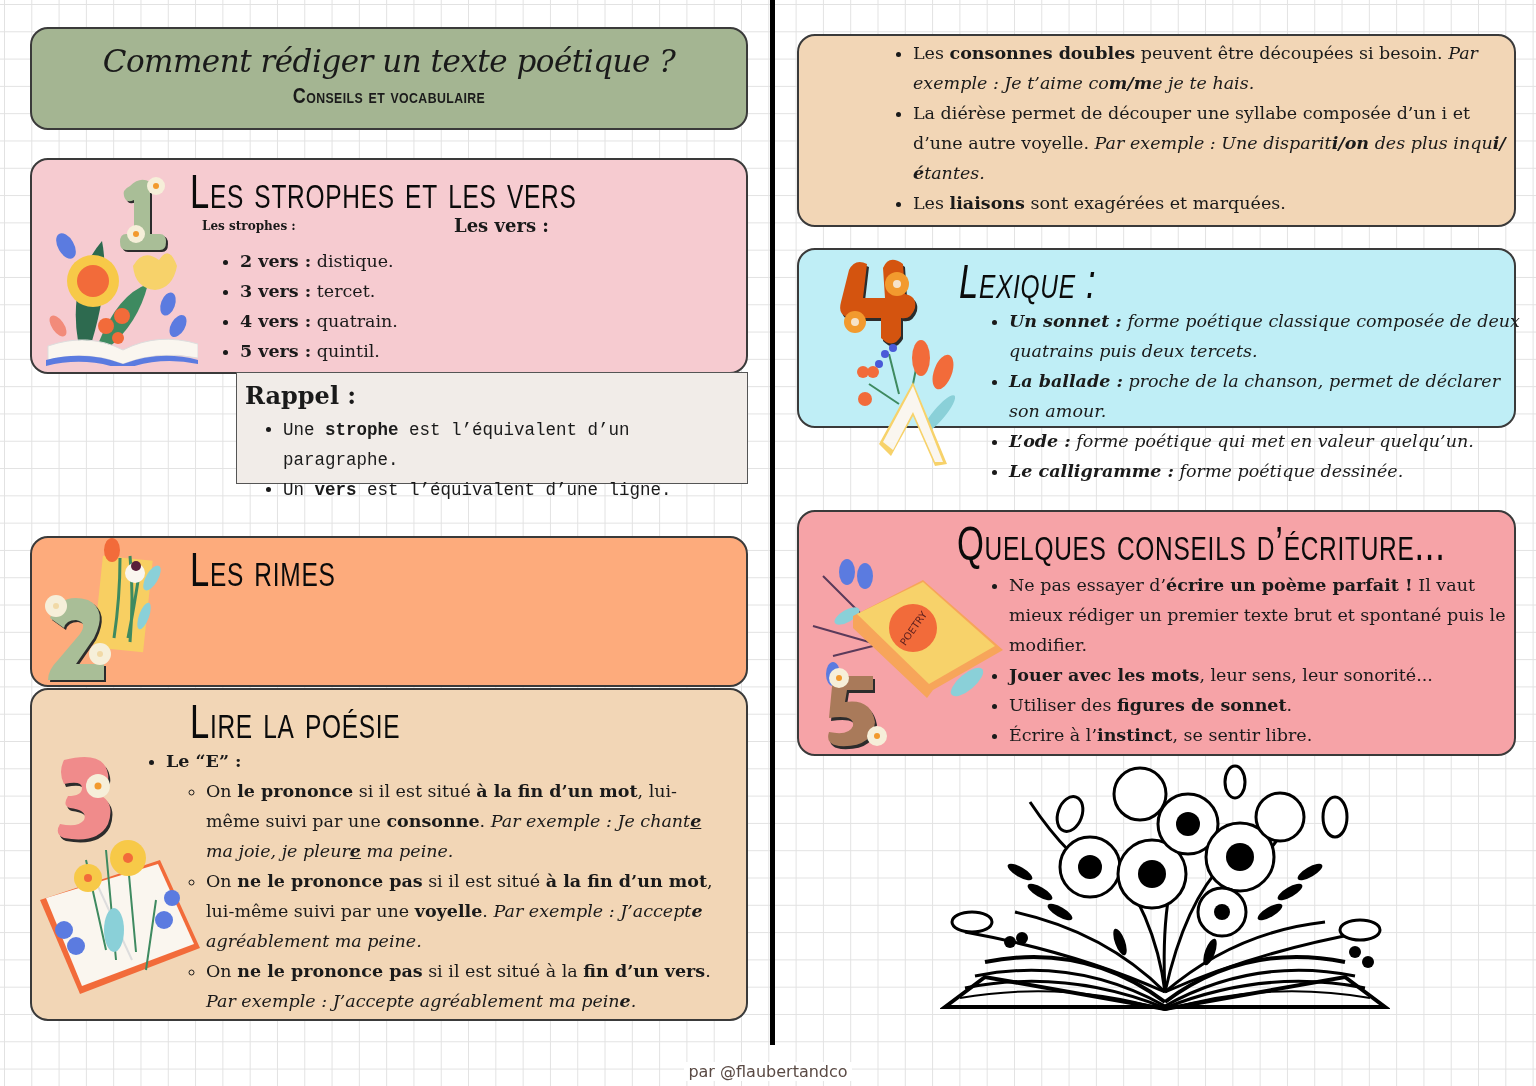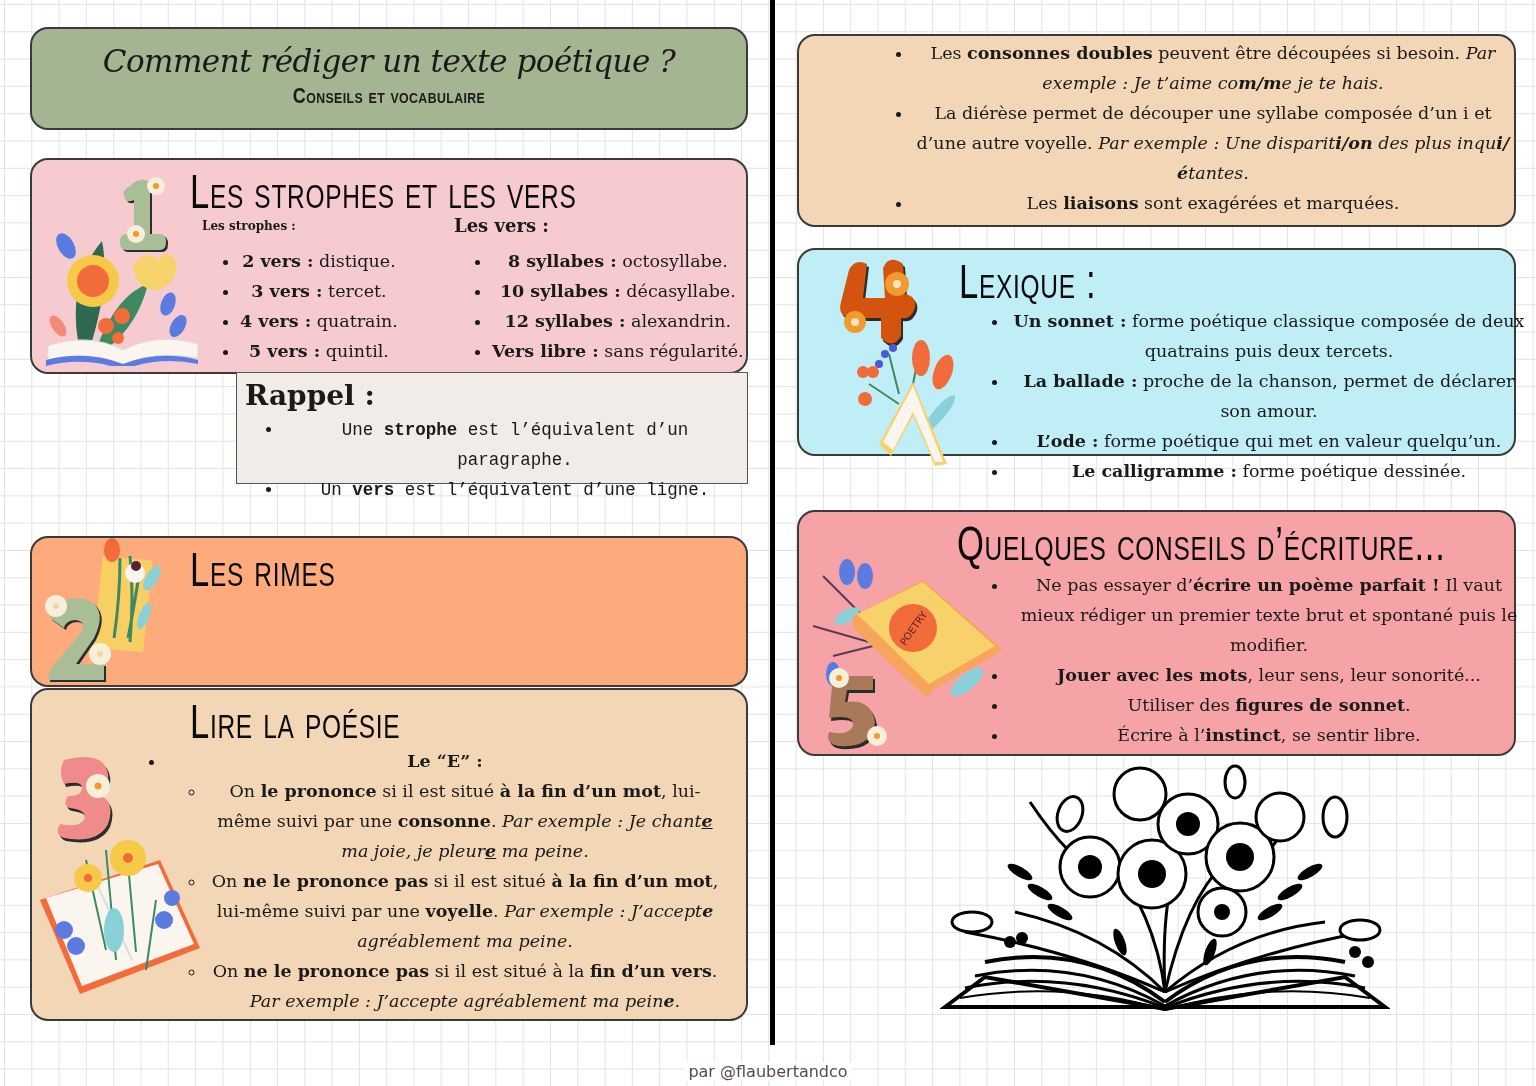--- a/index.html
+++ b/index.html
@@ -22,21 +22,21 @@
   .title-main { font-family:"DejaVu Serif", serif; font-style:italic; font-size:31px; margin-top:14px; letter-spacing:-0.5px; }
   .title-sub { font-family:"Liberation Sans Narrow","Liberation Sans", sans-serif; font-weight:bold; font-variant:small-caps; font-size:22px; margin-top:4px; letter-spacing:0.5px; transform:scaleX(0.82); }
   .sec-title {
     position:absolute; font-family:"Liberation Sans", sans-serif; font-variant:small-caps;
     font-size:48px; line-height:1; letter-spacing:1px; transform-origin:left top; transform:scaleX(0.72); white-space:nowrap;
     color:#0b0b0b;
   }
   .txt { font-size:17.5px; line-height:30px; font-family:"DejaVu Serif", serif; }
   .txt b { font-weight:bold; }
   .txt i { font-style:italic; }
-  ul { margin:0; padding-left:22px;text-align:center; }
+  ul { margin:0; padding-left:22px; }
   ul.disc li { list-style:disc; }
   ul.circle li { list-style:circle; }
   .abs { position:absolute; }
   .footer { position:absolute; left:0; width:1536px; top:1062px; text-align:center; font-family:"DejaVu Sans", sans-serif; font-size:16px; color:#5a4a44; }
   .footer span { background:#fff; padding:0 4px; }
   svg { display:block; }
 </style>
 </head>
 <body>
 
@@ -87,31 +87,25 @@
     <div style="font-weight:bold;font-size:12px;line-height:28px;">Les strophes :</div>
     <ul class="disc" style="margin-top:6px;padding-left:38px;">
       <li><b>2 vers :</b><span> distique.</span></li>
       <li><b>3 vers :</b><span> tercet.</span></li>
       <li><b>4 vers :</b><span> quatrain.</span></li>
       <li><b>5 vers :</b><span> quintil.</span></li>
     </ul>
   </div>
   <div class="abs txt" style="left:422px;top:52px;">
     <div style="font-weight:bold;font-size:18px;line-height:28px;">Les vers :</div>
-    <ul class="disc" style="margin-top:6px;padding-left:38px;">
-      <li><b>8 syllabes :</b><span> octosyllabe.</span></li>
-      <li><b>10 syllabes :</b><span> décasyllabe.</span></li>
-      <li><b>12 syllabes :</b><span> alexandrin.</span></li>
-      <li><b>Vers libre :</b><span> sans régularité.</span></li>
-    </ul>
   </div>
 </div>
 
 <div class="abs" style="left:236px;top:372px;width:512px;height:112px;background:#f1ece8;border:1.5px solid #555;box-sizing:border-box;">
-  <div class="txt" style="position:absolute;left:8px;top:8px;font-weight:bold;font-size:28px;text-align:center;">Rappel :</div>
+  <div class="txt" style="position:absolute;left:8px;top:8px;font-weight:bold;font-size:24px;text-align:center;">Rappel :</div>
   <ul class="disc txt" style="position:absolute;left:24px;top:42px;padding-left:22px;font-family:Liberation Mono, monospace;">
     <li><span>Une </span><b>strophe</b><span> est l’équivalent d’un paragraphe.</span></li>
     <li><span>Un </span><b>vers</b><span> est l’équivalent d’une ligne.</span></li>
   </ul>
 </div>
 
 <div class="card" style="left:30px;top:513px;width:718px;height:151px;background:#fdab7c;margin-top:23px;">
   <div class="abs" style="left:8px;top:0;width:150px;height:145px;">
     <svg width="150" height="145" viewBox="0 0 150 145">
       <rect x="58" y="20" width="50" height="92" fill="#f8cf62" transform="rotate(6 83 66)"></rect>
@@ -179,21 +173,21 @@
 </div>
 
 <div class="card" style="left:797px;top:34px;width:719px;height:193px;background:#f2d6b6;">
   <ul class="disc txt abs" style="left:92px;top:2px;width:600px;padding-left:22px;">
     <li><span>Les </span><b>consonnes doubles</b><span> peuvent être découpées si besoin. </span><i>Par exemple : Je t’aime co</i><i><b>m/m</b></i><i>e je te hais.</i></li>
     <li><span>La diérèse permet de découper une syllabe composée d’un i et d’une autre voyelle. </span><i>Par exemple : Une disparit</i><i><b>i/on</b></i><i> des plus inqu</i><i><b>i/é</b></i><i>tantes.</i></li>
     <li><span>Les </span><b>liaisons</b><span> sont exagérées et marquées.</span></li>
   </ul>
 </div>
 
-<div class="card" style="left:797px;top:248px;width:719px;height:208px;background:#bfeef6;">
+<div class="card" style="left:797px;top:248px;width:719px;height:180px;background:#bfeef6;font-style:italic;">
   <div class="abs" style="left:30px;top:4px;width:140px;height:230px;">
     <svg width="140" height="230" viewBox="0 0 140 230">
 
       <path d="M20 16 q6 -12 18 -6 l-4 34 h22 l-2 -30 q6 -14 20 -4 l2 30 q12 2 10 14 q-4 12 -14 10 l0 18 q-8 14 -20 2 l0 -20 h-30 q-14 -2 -10 -16z" fill="#2c2c2c" transform="translate(2,3)"></path>
       <path d="M20 16 q6 -12 18 -6 l-4 34 h22 l-2 -30 q6 -14 20 -4 l2 30 q12 2 10 14 q-4 12 -14 10 l0 18 q-8 14 -20 2 l0 -20 h-30 q-14 -2 -10 -16z" fill="#d4540f"></path>
       <circle cx="68" cy="30" r="12" fill="#f29a2e"></circle>
         <circle cx="68" cy="30" r="4" fill="#f6e3c9"></circle>
       <circle cx="26" cy="68" r="11" fill="#f29a2e"></circle>
         <circle cx="26" cy="68" r="4" fill="#f6e3c9"></circle>
 

